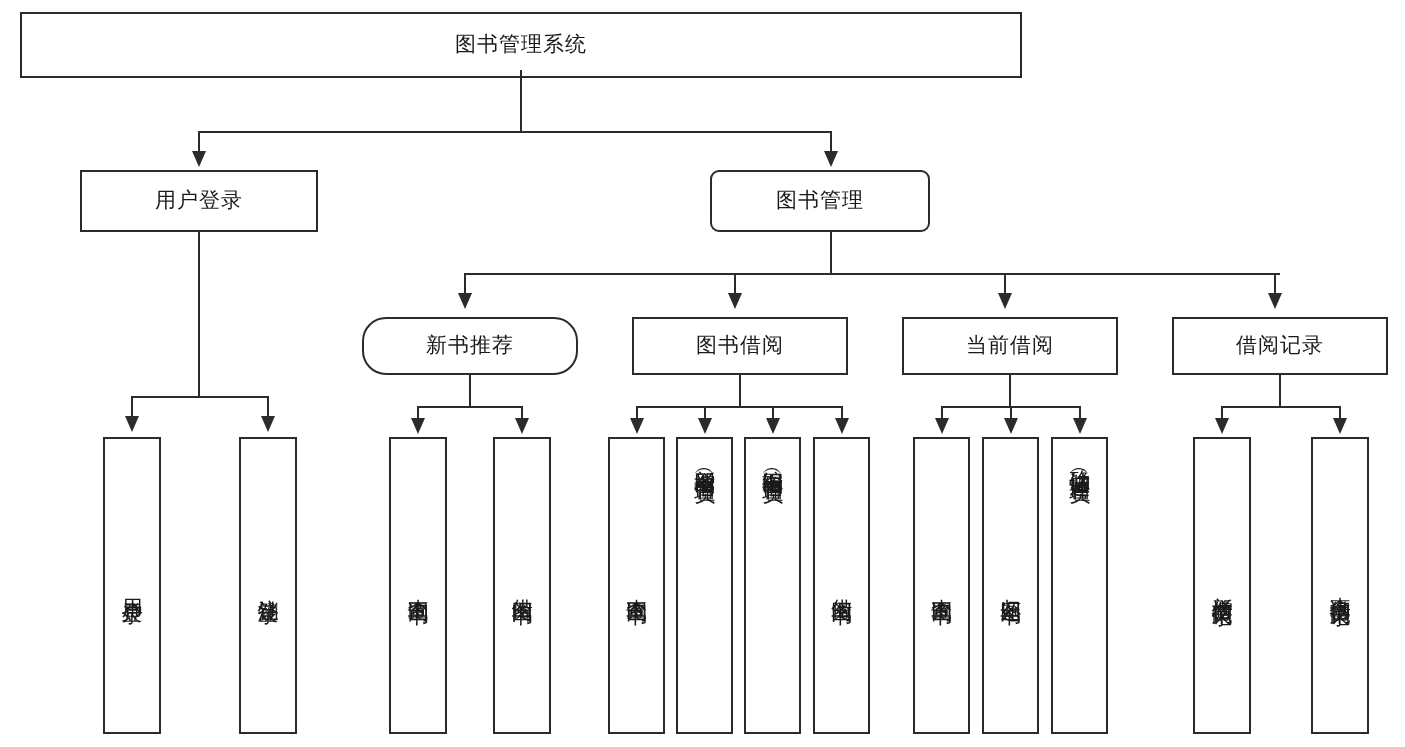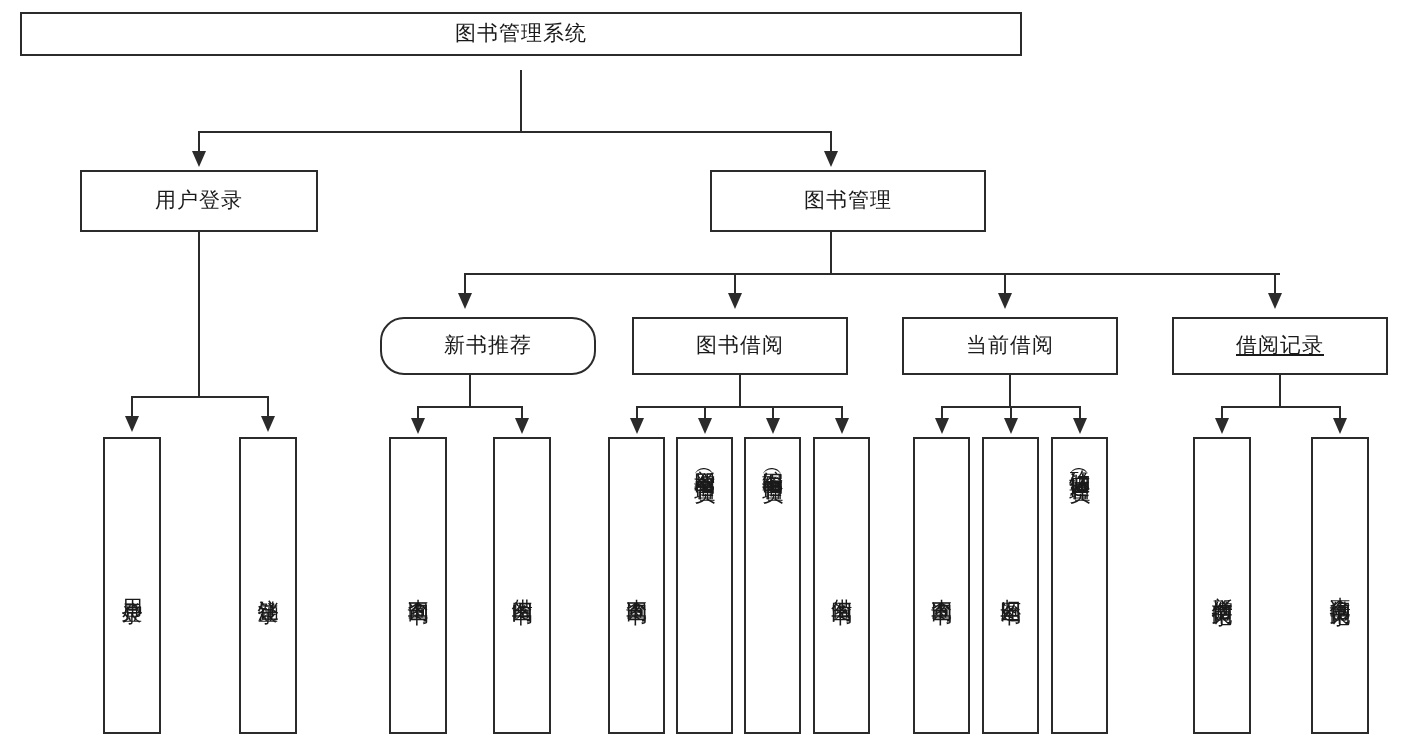--- a/index.html
+++ b/index.html
@@ -72,39 +72,39 @@
     letter-spacing: 0.5px;
     white-space: nowrap;
     user-select: none;
   }
 </style>
 </head>
 <body>
 
 <div id="canvas">
 
-  <div class="node h" style="left:20px; top:12px; width:1002px; height:44px;">
+  <div class="node h" style="left:20px; top:12px; width:1002px; height:66px;">
     <span class="label">图书管理系统</span>
   </div>
 
   <div class="line vline" style="left:520px; top:70px; height:62px;"></div>
 
   <div class="line hline" style="left:198px; top:131px; width:634px;"></div>
 
   <div class="line vline" style="left:198px; top:131px; height:22px;"></div>
   <div class="arrow" style="left:192px; top:151px;"></div>
 
   <div class="line vline" style="left:830px; top:131px; height:22px;"></div>
   <div class="arrow" style="left:824px; top:151px;"></div>
 
   <div class="node h" style="left:80px; top:170px; width:238px; height:62px;">
     <span class="label">用户登录</span>
   </div>
 
-  <div class="node h" style="left:710px; top:170px; width:276px; height:62px;">
+  <div class="node h" style="left:710px; top:170px; width:220px; height:62px;border-radius:9px;">
     <span class="label">图书管理</span>
   </div>
 
   <div class="line vline" style="left:198px; top:232px; height:165px;"></div>
   <div class="line hline" style="left:131px; top:396px; width:136px;"></div>
   <div class="line vline" style="left:131px; top:396px; height:22px;"></div>
   <div class="arrow" style="left:125px; top:416px;"></div>
   <div class="line vline" style="left:267px; top:396px; height:22px;"></div>
   <div class="arrow" style="left:261px; top:416px;"></div>
 
@@ -112,30 +112,30 @@
   <div class="line hline" style="left:464px; top:273px; width:816px;"></div>
   <div class="line vline" style="left:464px; top:273px; height:22px;"></div>
   <div class="arrow" style="left:458px; top:293px;"></div>
   <div class="line vline" style="left:734px; top:273px; height:22px;"></div>
   <div class="arrow" style="left:728px; top:293px;"></div>
   <div class="line vline" style="left:1004px; top:273px; height:22px;"></div>
   <div class="arrow" style="left:998px; top:293px;"></div>
   <div class="line vline" style="left:1274px; top:273px; height:22px;"></div>
   <div class="arrow" style="left:1268px; top:293px;"></div>
 
-  <div class="node h" style="left:380px; top:317px; width:216px; height:58px;border-radius:24px;">
+  <div class="node h" style="left:362px; top:317px; width:216px; height:58px;border-radius:24px;">
     <span class="label">新书推荐</span>
   </div>
   <div class="node h" style="left:902px; top:317px; width:216px; height:58px;">
     <span class="label">当前借阅</span>
   </div>
   <div class="node h" style="left:632px; top:317px; width:216px; height:58px;">
     <span class="label">图书借阅</span>
   </div>
-  <div class="node h" style="left:1172px; top:317px; width:216px; height:58px;text-decoration:underline;">
+  <div class="node h" style="left:1172px; top:317px; width:216px; height:58px;">
     <span class="label">借阅记录</span>
   </div>
 
   <div class="line vline" style="left:469px; top:375px; height:32px;"></div>
   <div class="line hline" style="left:417px; top:406px; width:105px;"></div>
   <div class="line vline" style="left:417px; top:406px; height:14px;"></div>
   <div class="arrow" style="left:411px; top:418px;"></div>
   <div class="line vline" style="left:521px; top:406px; height:14px;"></div>
   <div class="arrow" style="left:515px; top:418px;"></div>
 

